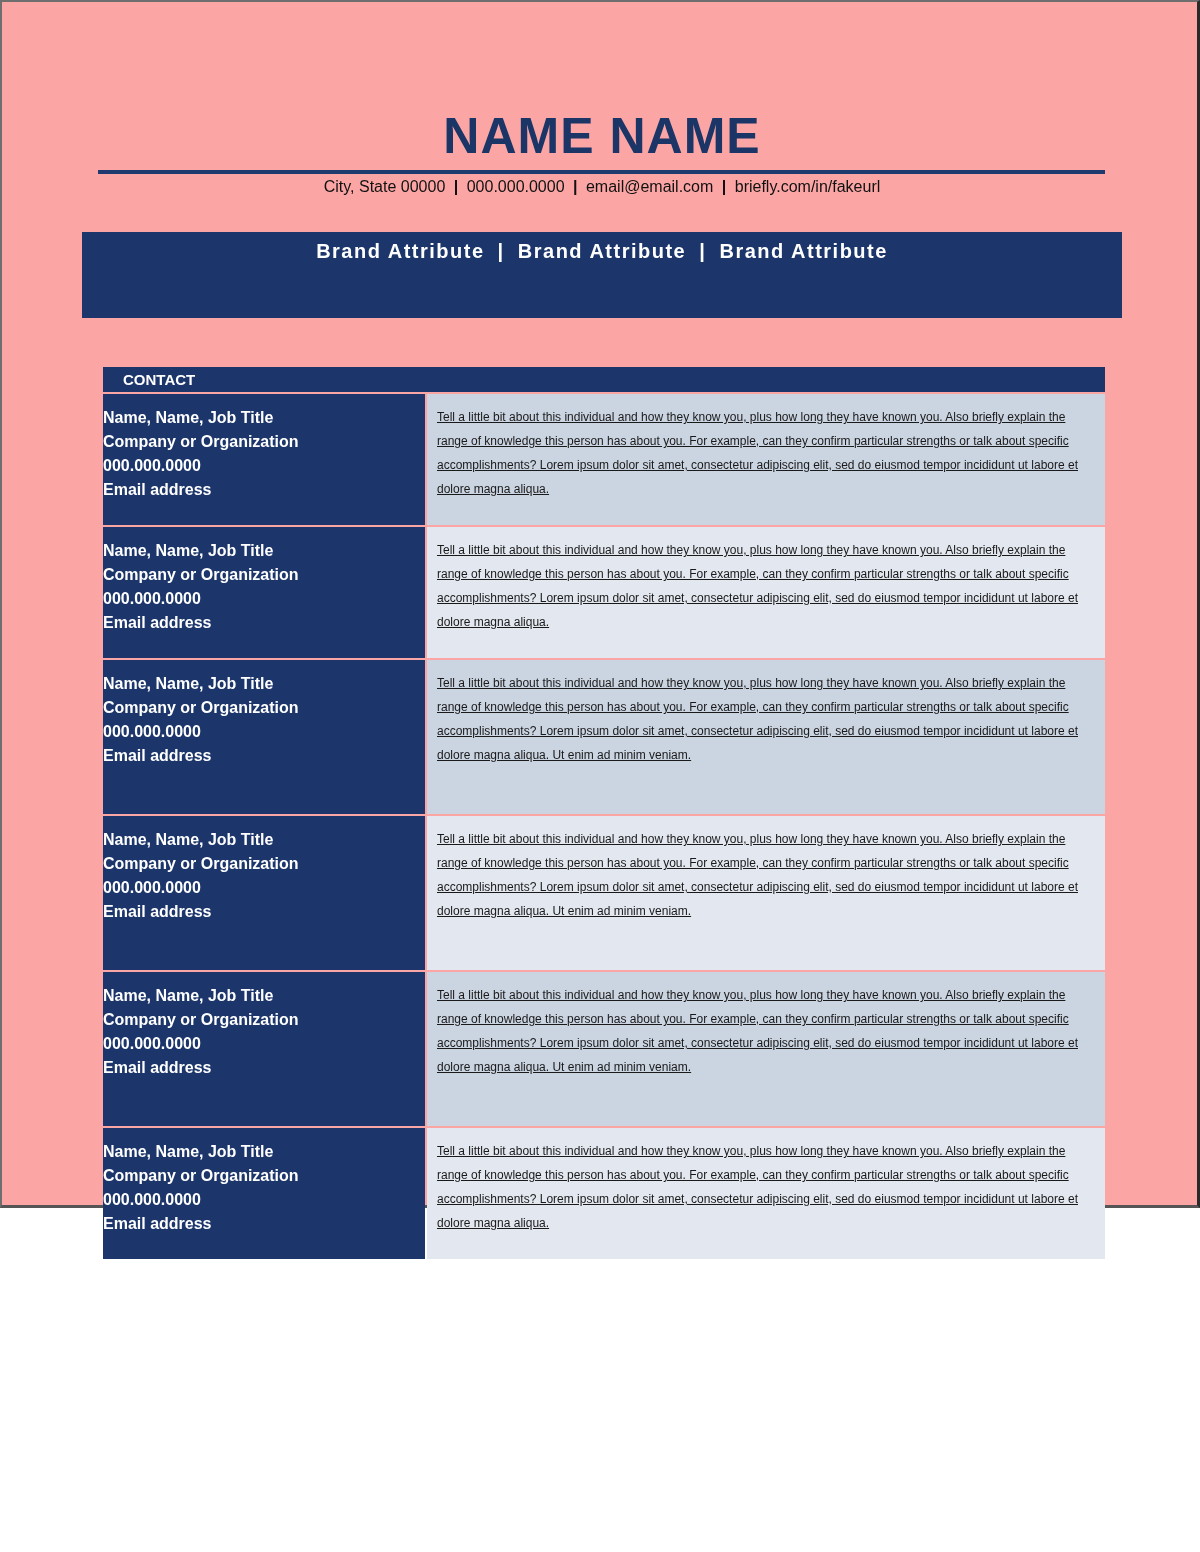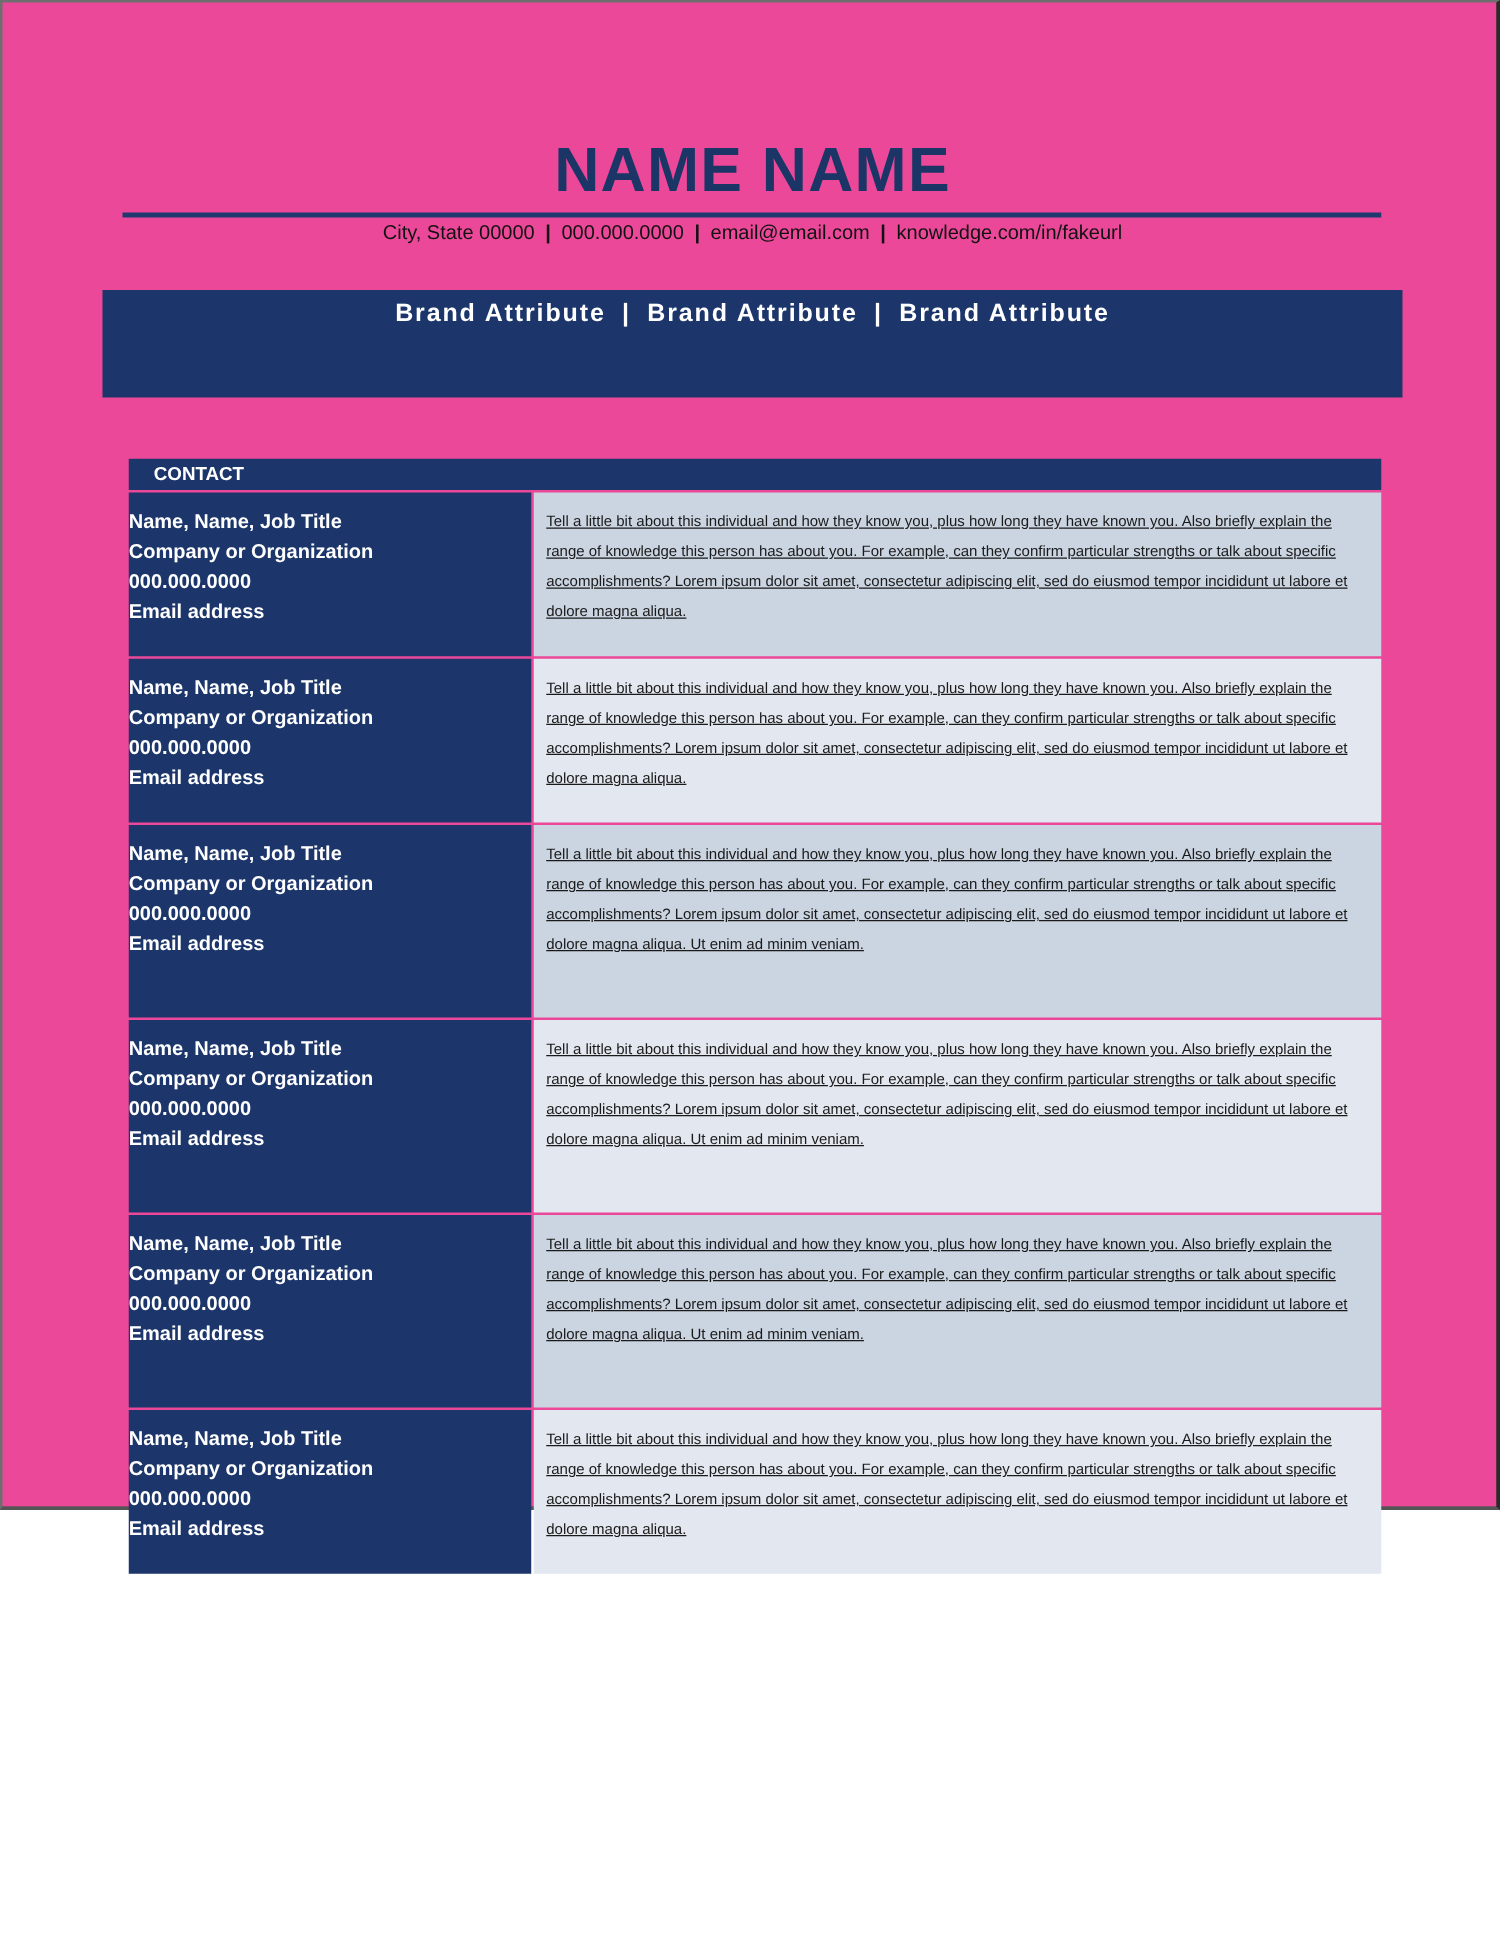--- a/index.html
+++ b/index.html
@@ -2,21 +2,21 @@
 <html><head>
 <meta charset="utf-8">
 <style>
   html, body { margin: 0; padding: 0; background: #ffffff; }
   body { width: 1200px; height: 1552px; position: relative; overflow: hidden; font-family: "Liberation Sans", "DejaVu Sans", sans-serif; }
   .page {
     position: absolute; left: 0; top: 0; width: 1200px; height: 1208px;
     box-sizing: border-box;
     border-top: 2px solid #6e6e6e; border-left: 2px solid #6e6e6e;
     border-right: 3px solid #2a2a2a; border-bottom: 3px solid #555555;
-    background: #ec4899;
+    background: #fca5a5;
   }
   .name {
     position: absolute; left: 0; top: 104px; width: 1200px; text-align: center;
     font-size: 50px; font-weight: bold; color: #1a3566; letter-spacing: 1px;
     line-height: 60px;
   }
   .rule {
     position: absolute; left: 96px; top: 168px; width: 1007px; height: 4px; background: #1f3a6e;
   }
   .contact-line {
@@ -65,21 +65,21 @@
   <div class="name">NAME NAME</div>
   <div class="rule"></div>
 
   <div class="contact-line">
     <span>City, State 00000</span>
     <span class="sep">|</span>
     <span>000.000.0000</span>
     <span class="sep">|</span>
     <span>email@email.com</span>
     <span class="sep">|</span>
-    <span>knowledge.com/in/fakeurl</span>
+    <span>briefly.com/in/fakeurl</span>
   </div>
 
   <div class="banner">
     <div class="attrs">
       <span>Brand Attribute</span>
       <span class="sep">|</span>
       <span>Brand Attribute</span>
       <span class="sep">|</span>
       <span>Brand Attribute</span>
     </div>

